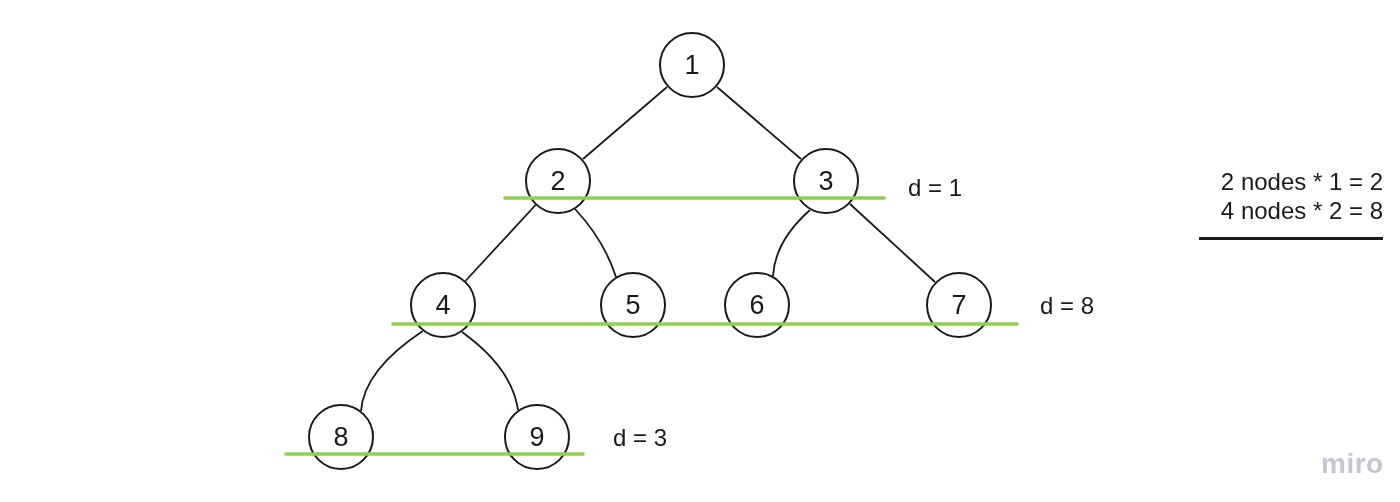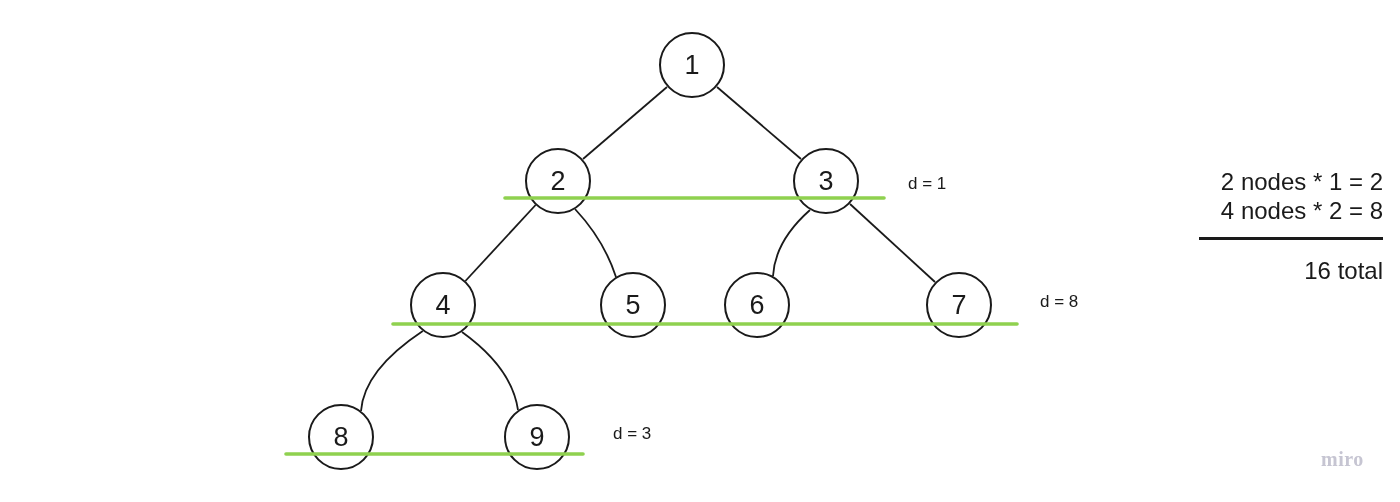--- a/index.html
+++ b/index.html
@@ -43,21 +43,21 @@
     background: #ffffff;
     display: flex;
     align-items: center;
     justify-content: center;
     font-size: 27px;
     color: var(--ink);
     z-index: 2;
   }
   .depth-label {
     position: absolute;
-    font-size: 17px;
+    font-size: 24px;
     color: var(--ink);
     z-index: 4;
     white-space: nowrap;
   }
   .calc {
     position: absolute;
     top: 167px;
     right: 17px;
     text-align: right;
     font-size: 24px;
@@ -75,26 +75,25 @@
     margin-top: 12px;
   }
   .calc-total {
     margin-top: 16px;
     line-height: 29px;
   }
   .watermark {
     position: absolute;
     left: 1321px;
     top: 448px;
-    font-size: 20px;
+    font-size: 28px;
     font-weight: 600;
     letter-spacing: 0.5px;
     color: var(--watermark-gray);
     z-index: 5;
-    font-family: Liberation Serif, serif;
   }
 </style>
 </head>
 <body>
 
 <div class="canvas">
 
   <svg class="layer edges-layer" viewBox="0 0 1400 502">
     <path class="edge" d="M667,87 L583,159"></path>
     <path class="edge" d="M717,87 L801,159"></path>
@@ -123,18 +122,17 @@
   </svg>
 
   <div class="depth-label" style="left:908px;  top:174px;">d = 1</div>
   <div class="depth-label" style="left:1040px; top:292px;">d = 8</div>
   <div class="depth-label" style="left:613px;  top:424px;">d = 3</div>
 
   <div class="calc">
     <div class="calc-row">2 nodes * 1 = 2</div>
     <div class="calc-row">4 nodes * 2 = 8</div>
     <div class="calc-divider"></div>
-    <div class="calc-total">16 total</div>
   </div>
 
   <div class="watermark">miro</div>
 
 </div>
 
 </body></html>

